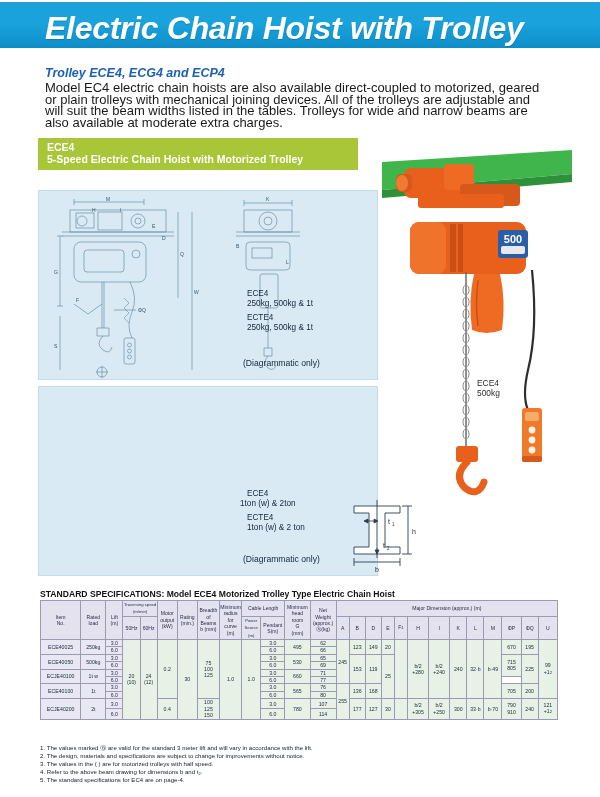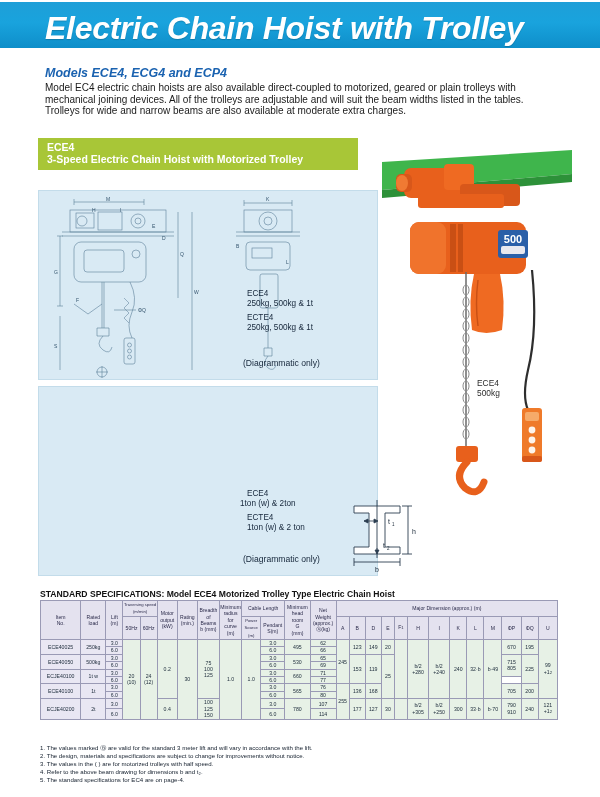--- a/index.html
+++ b/index.html
@@ -26,21 +26,21 @@
   }
 
   
   .models-head {
     position: absolute; left: 45px; top: 66px;
     font-size: 12.5px; font-weight: bold; font-style: italic;
     color: #1a62b0;
   }
   .intro {
     position: absolute; left: 45px; top: 82px; width: 505px;
-    font-size: 10px; color: #1a1a1a; line-height: 11.6px;
+    font-size: 13px; color: #1a1a1a; line-height: 11.6px;
   }
 
   
   .green-banner {
     position: absolute; left: 38px; top: 138px; width: 320px; height: 32px;
     background: #a8c637;
     padding: 3px 0 0 9px;
   }
   .green-banner .g1 { font-size: 10.5px; font-weight: bold; color: #fff; line-height: 12px; }
   .green-banner .g2 { font-size: 10.5px; font-weight: bold; color: #fff; line-height: 13px; }
@@ -112,26 +112,26 @@
     font-size: 6.1px; color: #15202e; line-height: 8.1px;
   }
   .notes div { white-space: nowrap; }
 </style>
 </head>
 <body>
 
 <div class="header-bar"></div>
 <div class="header-title">Electric Chain Hoist with Trolley</div>
 
-<div class="models-head">Models ECE4, ECG4 and ECP4</div>
+<div class="models-head">Trolley ECE4, ECG4 and ECP4</div>
 <div class="intro">Model EC4 electric chain hoists are also available direct-coupled to motorized, geared or plain trolleys with mechanical joining devices.   All of the trolleys are adjustable and will suit the beam widths listed in the tables.   Trolleys for wide and narrow beams are also available at moderate extra charges.</div>
 
 <div class="green-banner">
   <div class="g1">ECE4</div>
-  <div class="g2">3-Speed Electric Chain Hoist with Motorized Trolley</div>
+  <div class="g2">5-Speed Electric Chain Hoist with Motorized Trolley</div>
 </div>
 
 <div class="diagram-panel panel-top"></div>
 <svg class="draw" width="600" height="797">
   <g stroke="#5d7f99" fill="none" stroke-width="0.6" font-family="Liberation Sans" font-size="5">
 
     <g transform="translate(52,198)">
 
       <line x1="22" y1="4" x2="92" y2="4"></line>
       <line x1="22" y1="1" x2="22" y2="7"></line>

